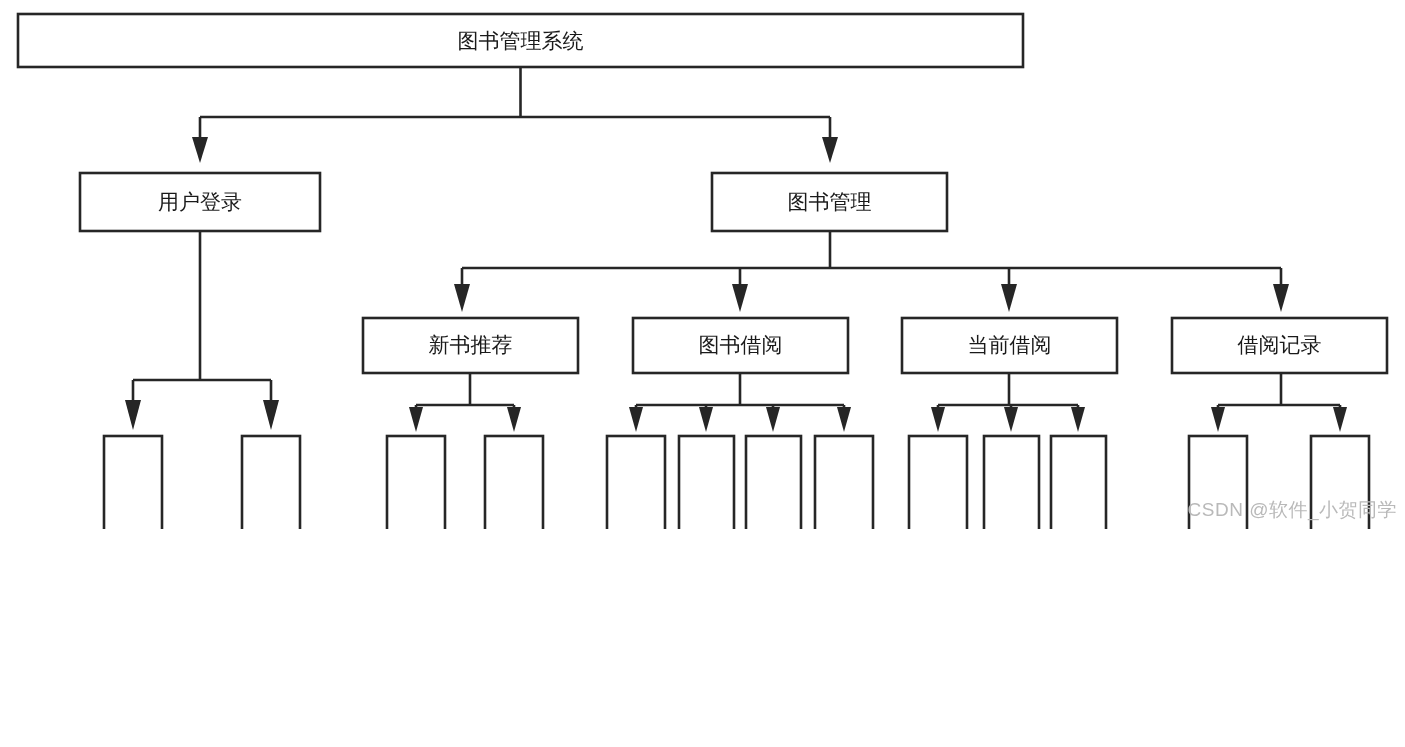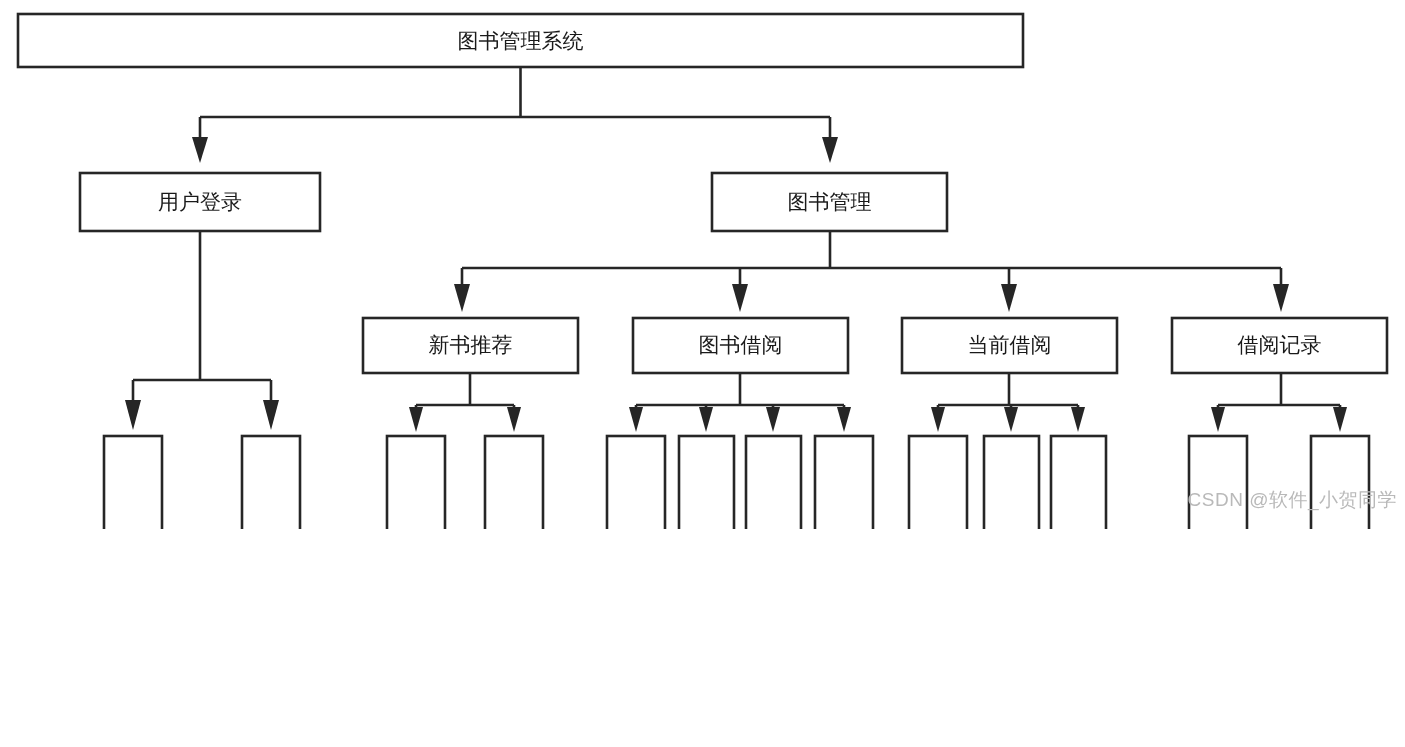--- a/index.html
+++ b/index.html
@@ -59,21 +59,21 @@
     color: #1a1a1a;
     letter-spacing: 1px;
     text-align: center;
     white-space: nowrap;
     pointer-events: none;
     user-select: none;
   }
   .watermark {
     position: absolute;
     right: 8px;
-    bottom: 16px;
+    bottom: 6px;
     font-family: "Liberation Sans", "DejaVu Sans", sans-serif;
     font-size: 19px;
     color: #b9b9b9;
     letter-spacing: 0.5px;
     white-space: nowrap;
     text-align: center;
   }
 </style>
 </head>
 <body>

